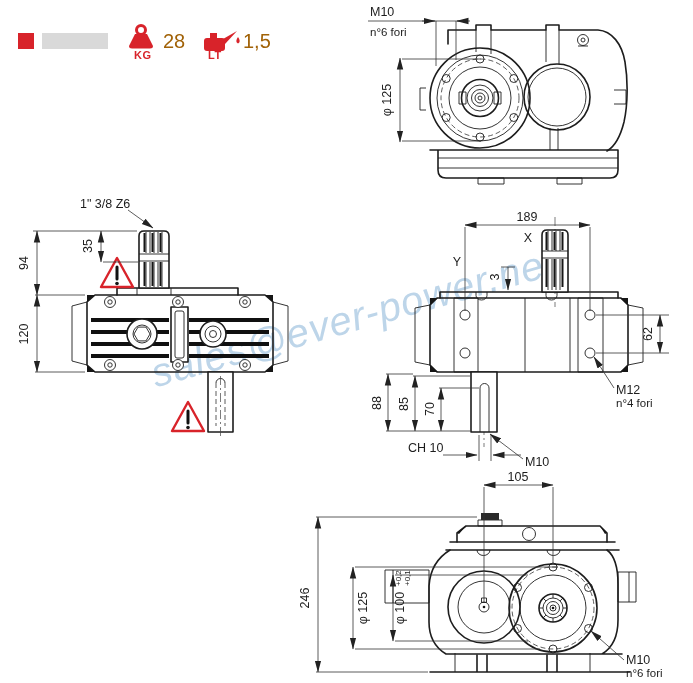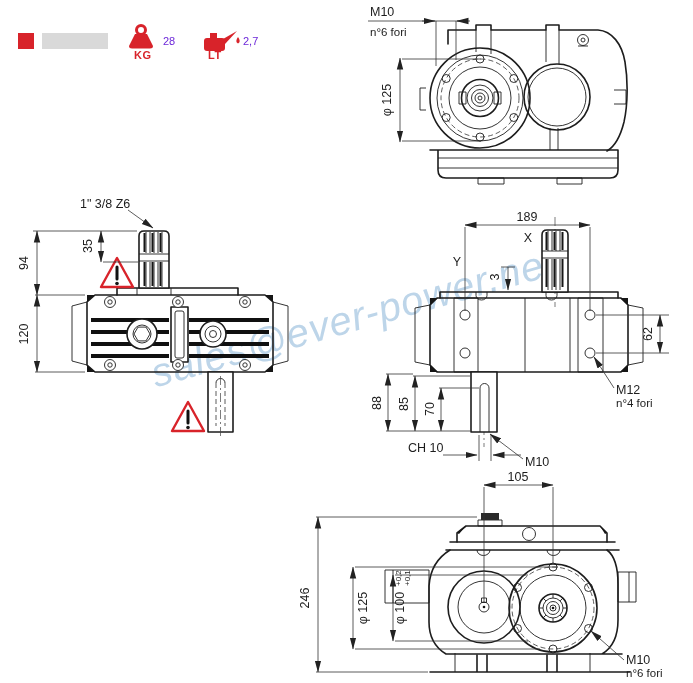--- a/index.html
+++ b/index.html
@@ -15,21 +15,21 @@
   .cl{stroke:#444;stroke-width:.7;fill:none;stroke-dasharray:9 3 2 3}
   .wf{fill:#fff}
   .bk{fill:#161616;stroke:none}
   .wt{stroke:#d8232a;stroke-width:2.4;fill:#fff;stroke-linejoin:round}
   text{font-family:"Liberation Sans",sans-serif;font-size:12.5px;fill:#1d1d1d}
   .ts{font-size:11.5px}
   .tol{font-size:8px}
   
   .logo-red{left:18px;top:33px;width:16px;height:16px;background:#d8232a}
   .logo-gray{left:42px;top:33px;width:66px;height:16px;background:#d9d9d9}
-  .spec-val{color:#6d28d9;font-size:11px;line-height:15px}
+  .spec-val{color:#a16207;font-size:20px;line-height:15px}
   .icon-cap{position:absolute;color:#d8232a;font-size:11px;font-weight:bold;letter-spacing:.5px}
   
   .watermark{left:152px;top:352px;font-size:40px;font-style:italic;letter-spacing:1px;
              color:#bdd5e9;white-space:nowrap;transform:rotate(-15.8deg);transform-origin:0 50%}
 </style>
 </head>
 <body>
 
 <div class="stage">
 
@@ -43,21 +43,21 @@
   <div class="icon-cap" style="left:134px;top:49px">KG</div>
   <div class="abs spec-val" style="left:163px;top:34px">28</div>
 
   <svg class="abs" style="left:200px;top:26px" width="44" height="26">
     <rect x="10" y="7" width="7" height="5" fill="#d8232a"></rect>
     <path d="M4,15 Q4,12 7,12 L22,12 Q25,12 25,15 L25,22 Q25,25 22,25 L7,25 Q4,25 4,22 Z" fill="#d8232a"></path>
     <polygon points="23,13 37,5 25,18" fill="#d8232a"></polygon>
     <path d="M38,11 q3.4,4.6 0,6.6 q-3.4,-2 0,-6.6" fill="#d8232a"></path>
   </svg>
   <div class="icon-cap" style="left:208px;top:49px">LT</div>
-  <div class="abs spec-val" style="left:243px;top:34px">2,7</div>
+  <div class="abs spec-val" style="left:243px;top:34px">1,5</div>
 
   <div class="abs watermark">sales@ever-power.net</div>
 
   <svg style="left:360px;top:0" width="333" height="195" viewBox="0 0 333 195">
     <defs>
         <marker id="aA" viewBox="0 0 12 8" refX="11.5" refY="4" markerWidth="12" markerHeight="8" markerUnits="userSpaceOnUse" orient="auto-start-reverse">
           <path d="M12 4L0 .8 0 7.2Z" fill="#222"></path>
         </marker>
       </defs>
     <g>

